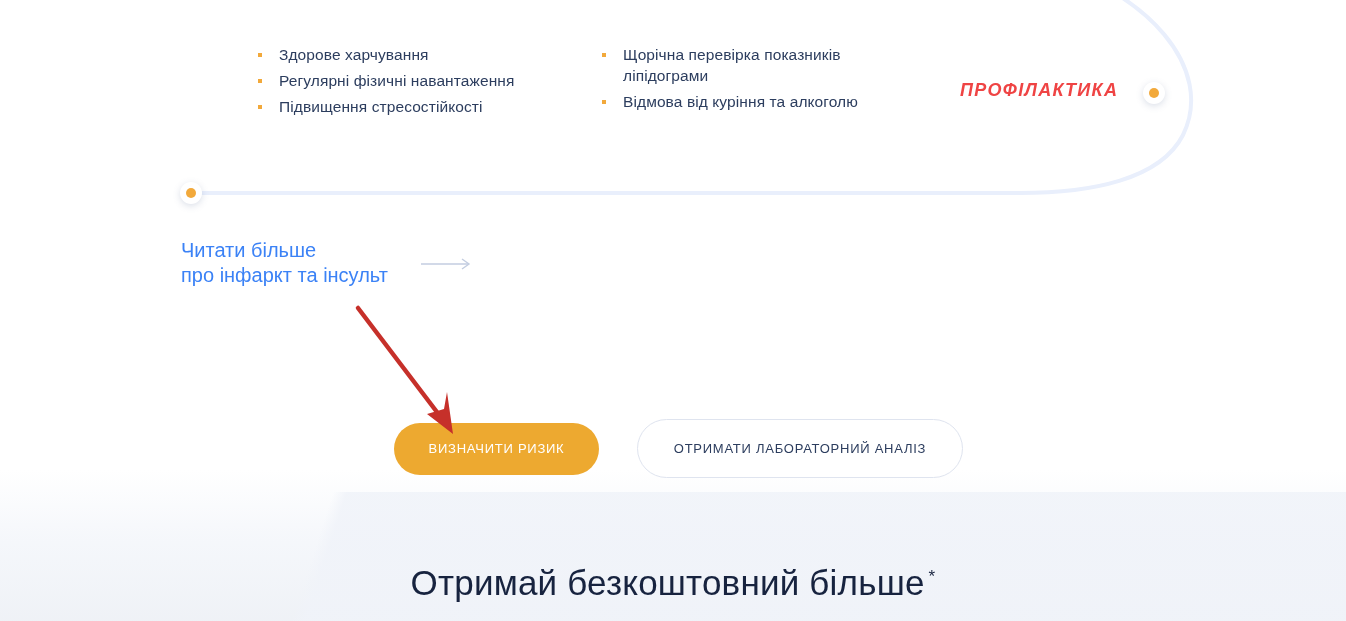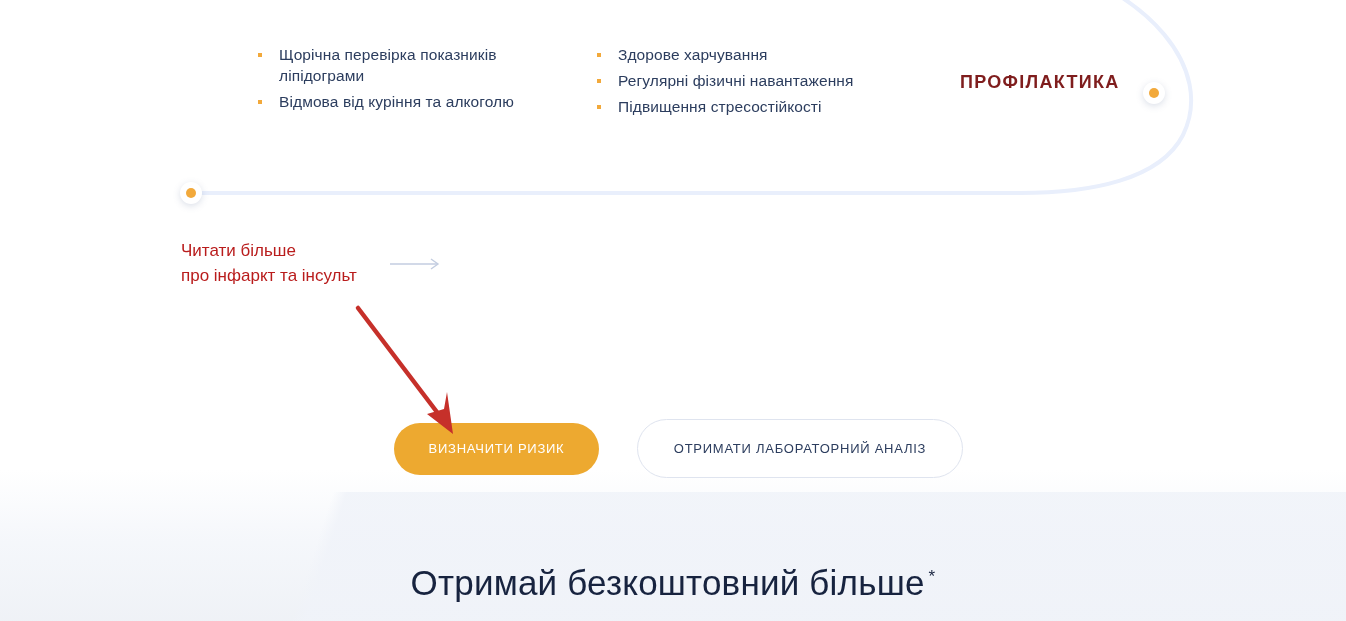--- a/index.html
+++ b/index.html
@@ -109,40 +109,41 @@
     font-size: 15.5px;
     line-height: 21px;
     color: #2c3d5e;
     letter-spacing: .1px;
   }
 
   
   .prevention-label {
     position: absolute;
     left: 960px;
-    top: 72px;
+    top: 80px;
     font-size: 18px;
     font-weight: bold;
     letter-spacing: 1.3px;
-    color: #7f1d1d;
+    color: #ef4444;
     white-space: nowrap;
+    font-style: italic;
   }
 
   
   .readmore {
     position: absolute;
     left: 181px;
     top: 238px;
     display: flex;
     align-items: center;
   }
   .readmore-text {
-    font-size: 17px;
+    font-size: 20px;
     line-height: 25px;
-    color: #b91c1c;
+    color: #3b82f6;
     white-space: pre-line;
   }
   .readmore-arrow {
     margin-left: 32px;
     margin-top: 2px;
   }
 
   
   .cta-row {
     position: absolute;
@@ -214,43 +215,43 @@
 
   <svg class="track-svg" viewBox="0 0 1346 621">
     <path d="M1035,-40 C1150,-10 1215,70 1183,135 C1160,180 1090,193 1020,193 L191,193" fill="none" stroke="#e9effc" stroke-width="4" stroke-linecap="round"></path>
   </svg>
 
   <div class="node node-right"></div>
   <div class="node node-left"></div>
 
   <div class="lists">
 
+    <div class="list-col">
+      <div class="bullet-row">
+        <span class="bullet-dot"></span>
+        <span class="bullet-text">Здорове харчування</span>
+      </div>
+      <div class="bullet-row">
+        <span class="bullet-dot"></span>
+        <span class="bullet-text">Регулярні фізичні навантаження</span>
+      </div>
+      <div class="bullet-row">
+        <span class="bullet-dot"></span>
+        <span class="bullet-text">Підвищення стресостійкості</span>
+      </div>
+    </div>
+
     <div class="list-col col-wide">
       <div class="bullet-row">
         <span class="bullet-dot"></span>
         <span class="bullet-text">Щорічна перевірка показників ліпідограми</span>
       </div>
       <div class="bullet-row">
         <span class="bullet-dot"></span>
         <span class="bullet-text">Відмова від куріння та алкоголю</span>
-      </div>
-    </div>
-
-    <div class="list-col">
-      <div class="bullet-row">
-        <span class="bullet-dot"></span>
-        <span class="bullet-text">Здорове харчування</span>
-      </div>
-      <div class="bullet-row">
-        <span class="bullet-dot"></span>
-        <span class="bullet-text">Регулярні фізичні навантаження</span>
-      </div>
-      <div class="bullet-row">
-        <span class="bullet-dot"></span>
-        <span class="bullet-text">Підвищення стресостійкості</span>
       </div>
     </div>
 
   </div>
 
   <div class="prevention-label">ПРОФІЛАКТИКА</div>
 
   <div class="readmore">
     <div class="readmore-text">Читати більше
 про інфаркт та інсульт</div>

